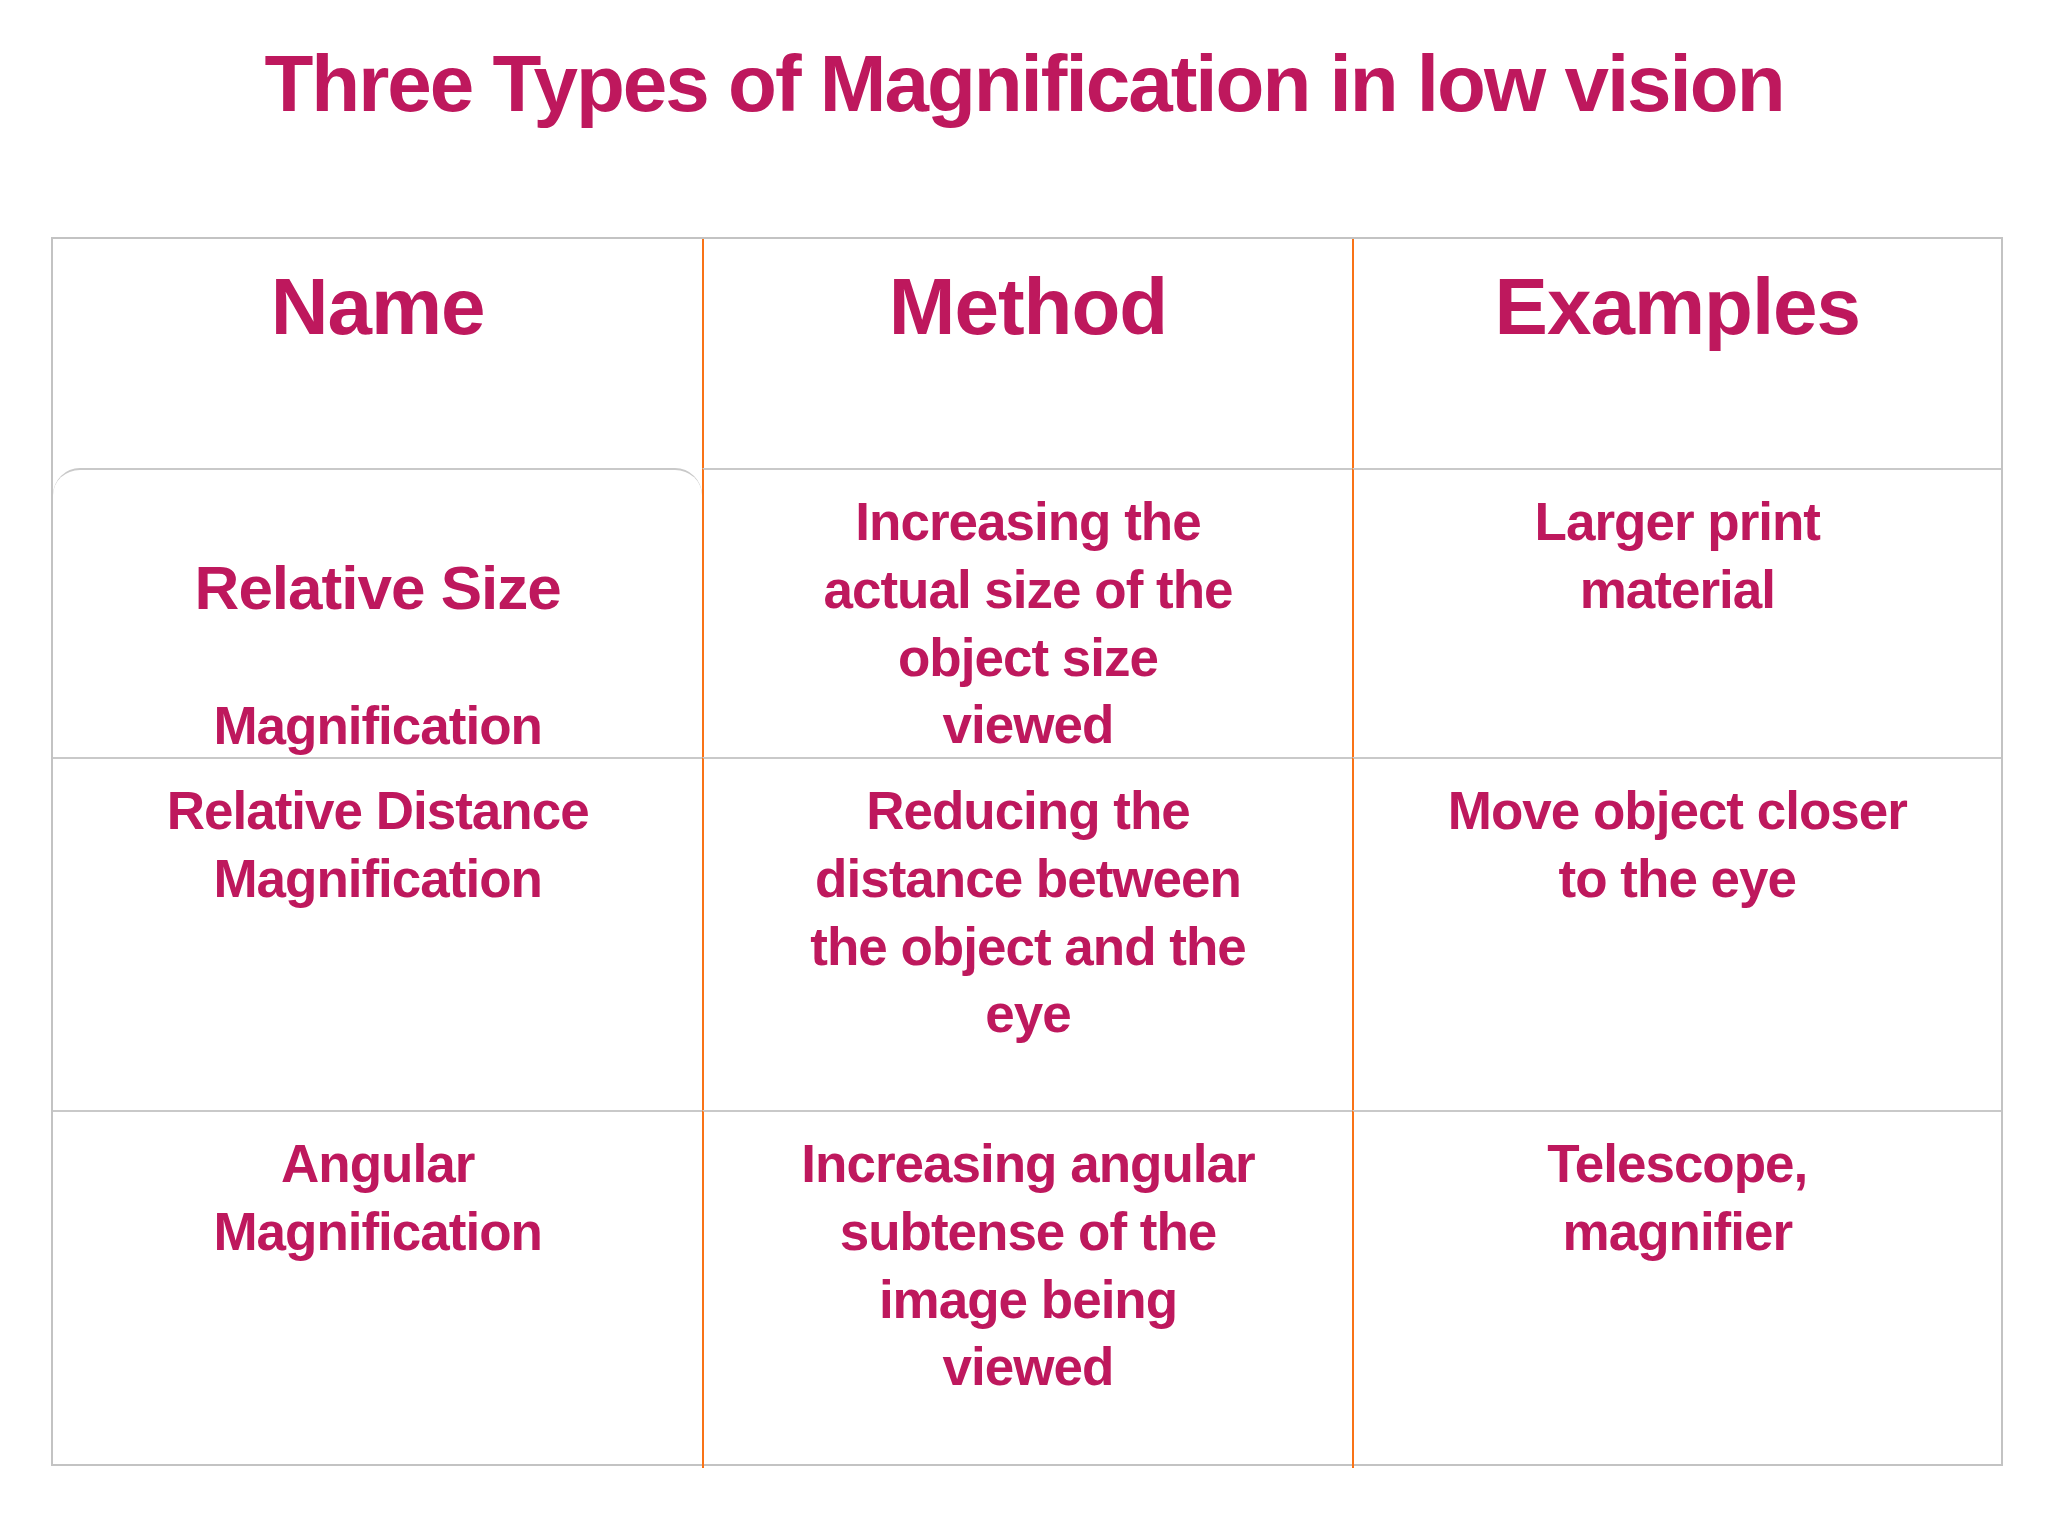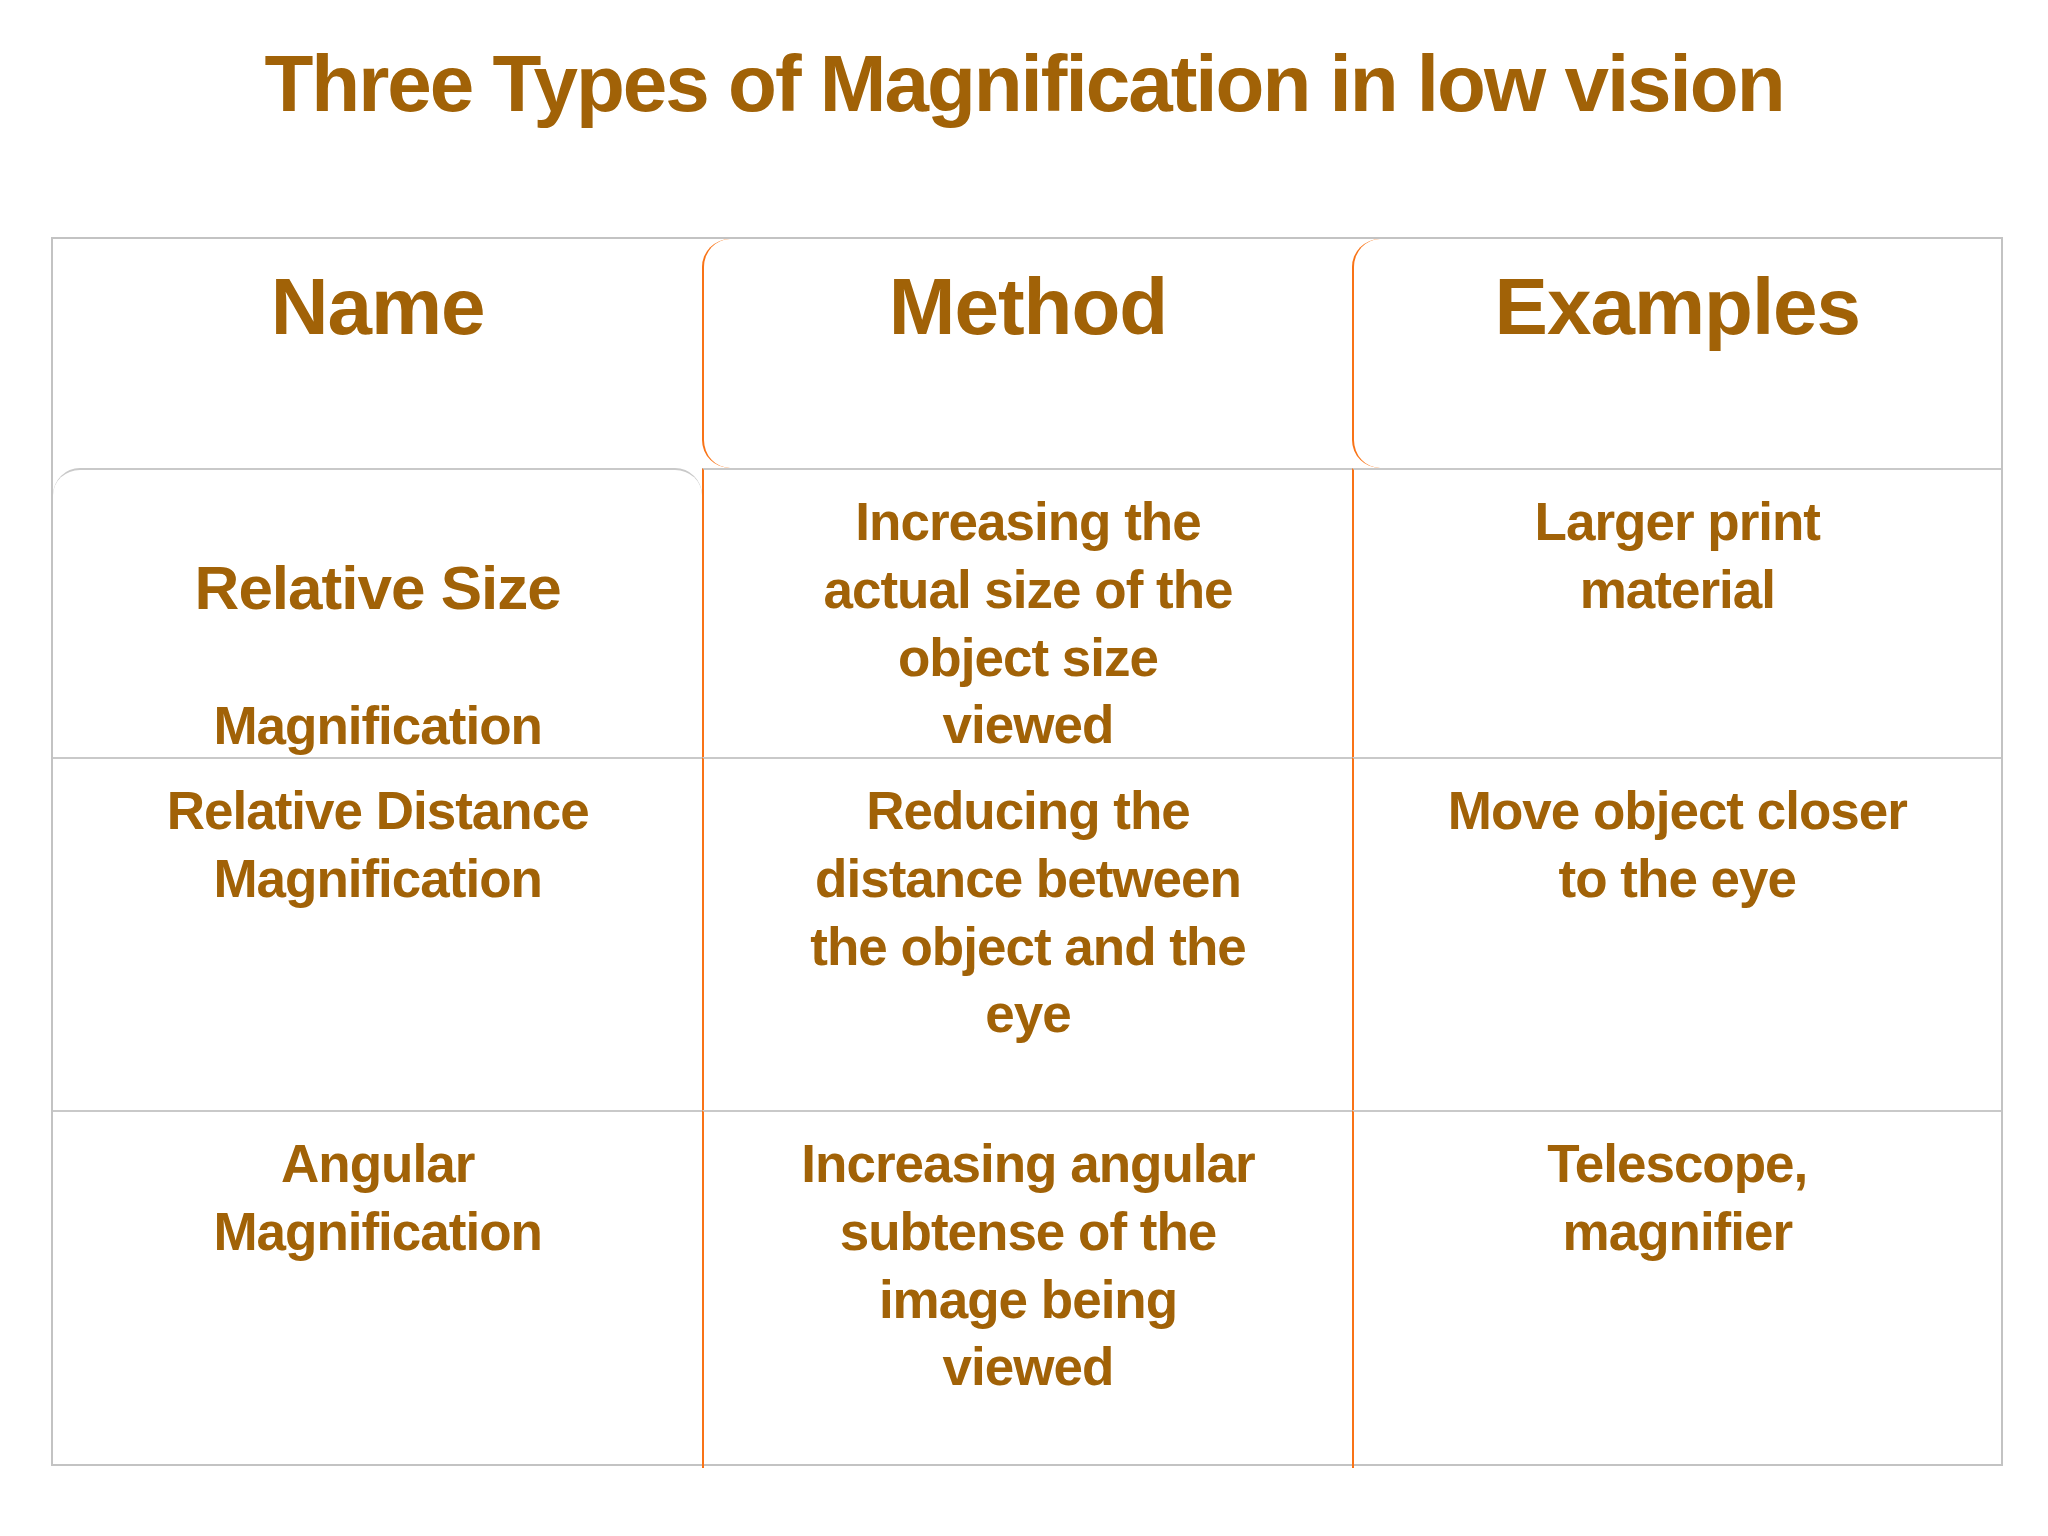--- a/index.html
+++ b/index.html
@@ -6,21 +6,21 @@
     margin: 0;
     padding: 0;
     background: #ffffff;
   }
   .canvas {
     position: relative;
     width: 2048px;
     height: 1536px;
     background: #ffffff;
     font-family: "Liberation Sans", sans-serif;
-    color: #a16207;
+    color: #be185d;
     overflow: hidden;
   }
   .slide-title {
     position: absolute;
     top: 38px;
     left: 0;
     right: 0;
     text-align: center;
     font-size: 80px;
     font-weight: bold;
@@ -47,21 +47,21 @@
     text-align: center;
     font-weight: bold;
     font-size: 53px;
     line-height: 1.28;
     letter-spacing: -1px;
     padding: 18px 30px 0 30px;
     white-space: pre-line;
     overflow: hidden;
   }
   
-  .cell:nth-child(-n+3) { border-top: none; border-radius: 28px; }
+  .cell:nth-child(-n+3) { border-top: none; }
   
   .cell:nth-child(3n+1) { border-left: none; }
   .header-cell {
     font-size: 80px;
     line-height: 1.15;
     padding-top: 22px;
     letter-spacing: -1px;
   }
   .name-line-large {
     display: block;

